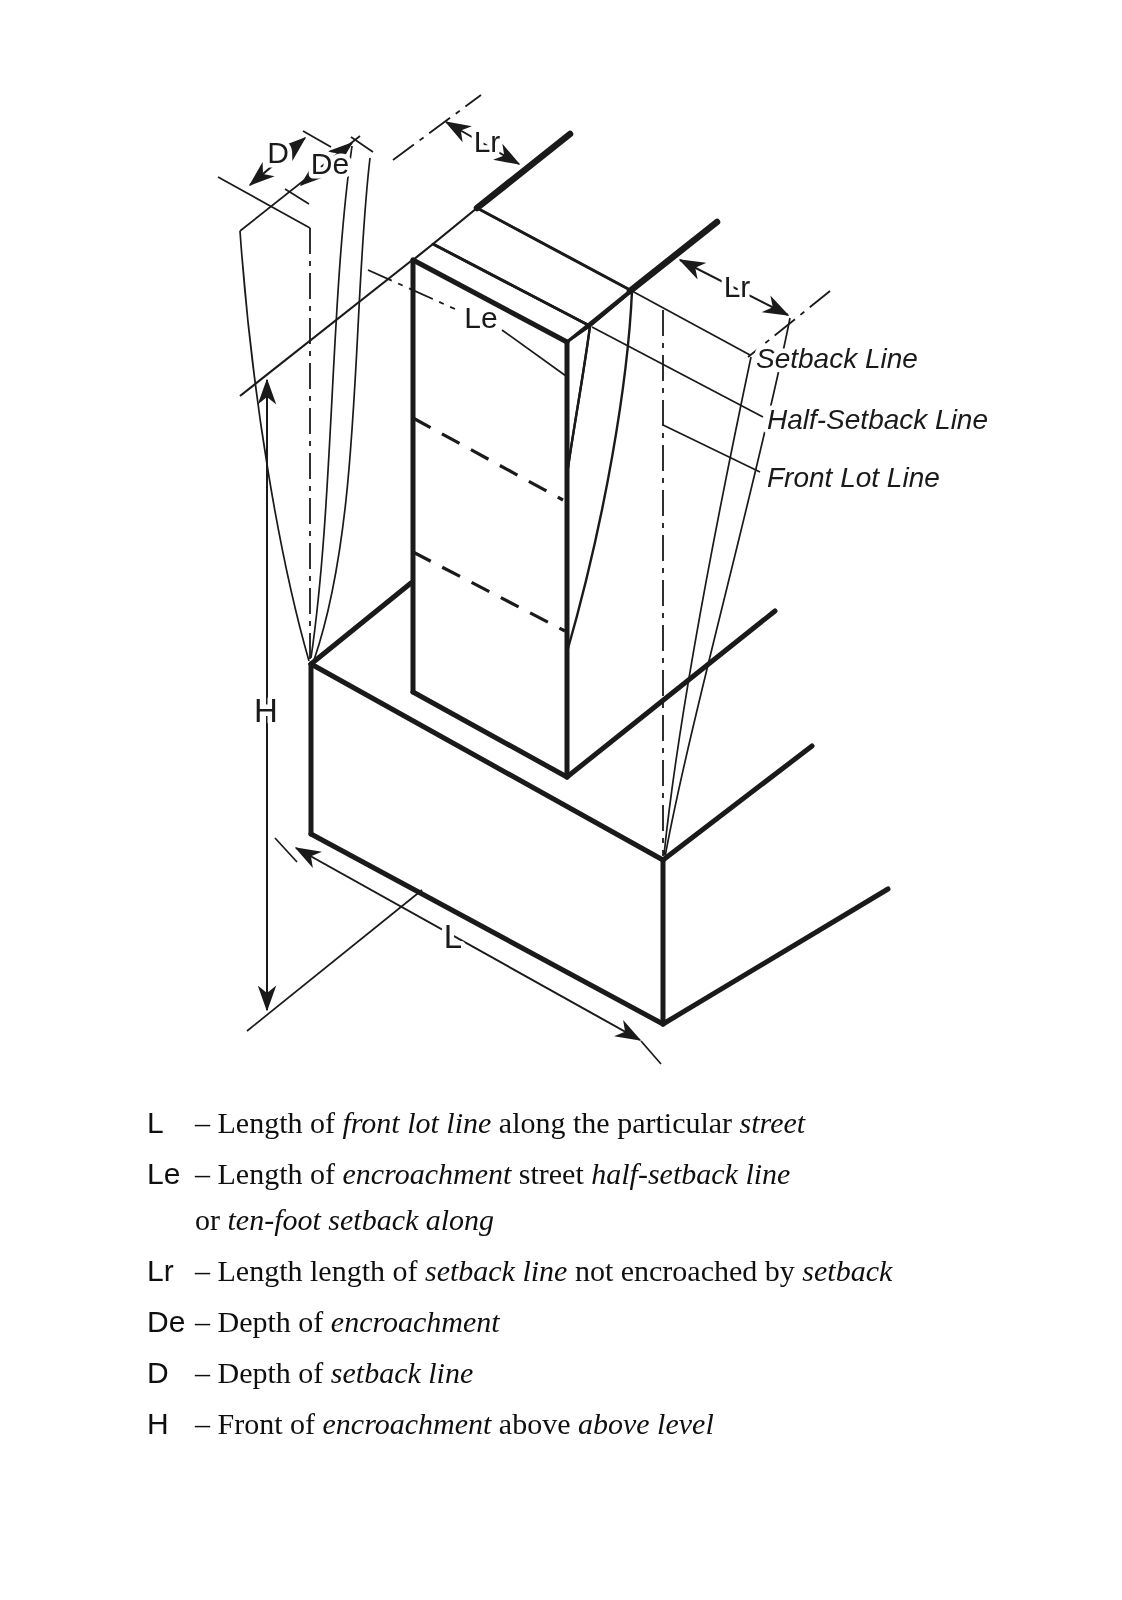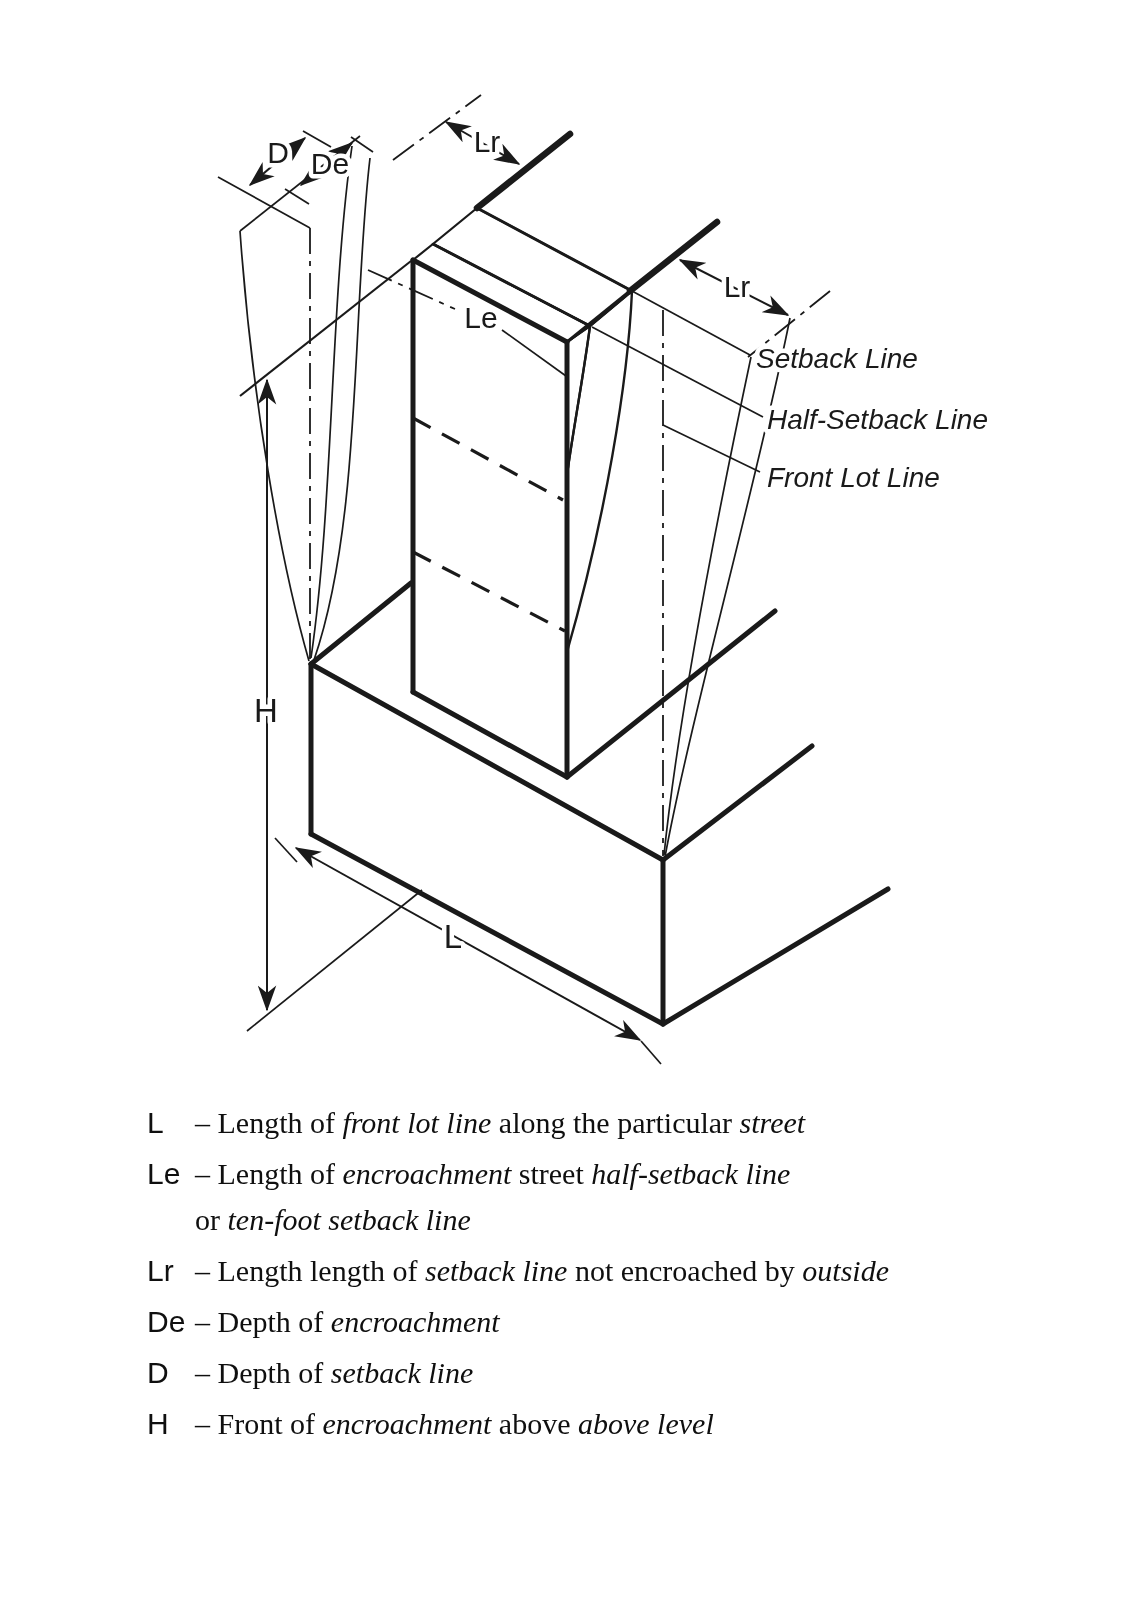--- a/index.html
+++ b/index.html
@@ -123,25 +123,25 @@
   </g>
 </svg>
 
 <div class="legend">
       <div class="lrow">
         <span class="sym">L</span>
         <span class="desc"><span>– Length of </span><i>front lot line</i><span> along the particular </span><i>street</i></span>
       </div>
       <div class="lrow">
         <span class="sym">Le</span>
-        <span class="desc"><span>– Length of </span><i>encroachment</i><span> street </span><i>half-setback line</i><br><span>or </span><i>ten-foot setback line</i></span>
+        <span class="desc"><span>– Length of </span><i>encroachment</i><span> street </span><i>half-setback line</i><br><span>or </span><i>ten-foot setback along</i></span>
       </div>
       <div class="lrow">
         <span class="sym">Lr</span>
-        <span class="desc"><span>– Length length of </span><i>setback line</i><span> not encroached by </span><i>outside</i></span>
+        <span class="desc"><span>– Length length of </span><i>setback line</i><span> not encroached by </span><i>setback</i></span>
       </div>
       <div class="lrow">
         <span class="sym">De</span>
         <span class="desc"><span>– Depth of </span><i>encroachment</i></span>
       </div>
       <div class="lrow">
         <span class="sym">D</span>
         <span class="desc"><span>– Depth of </span><i>setback line</i></span>
       </div>
       <div class="lrow">

